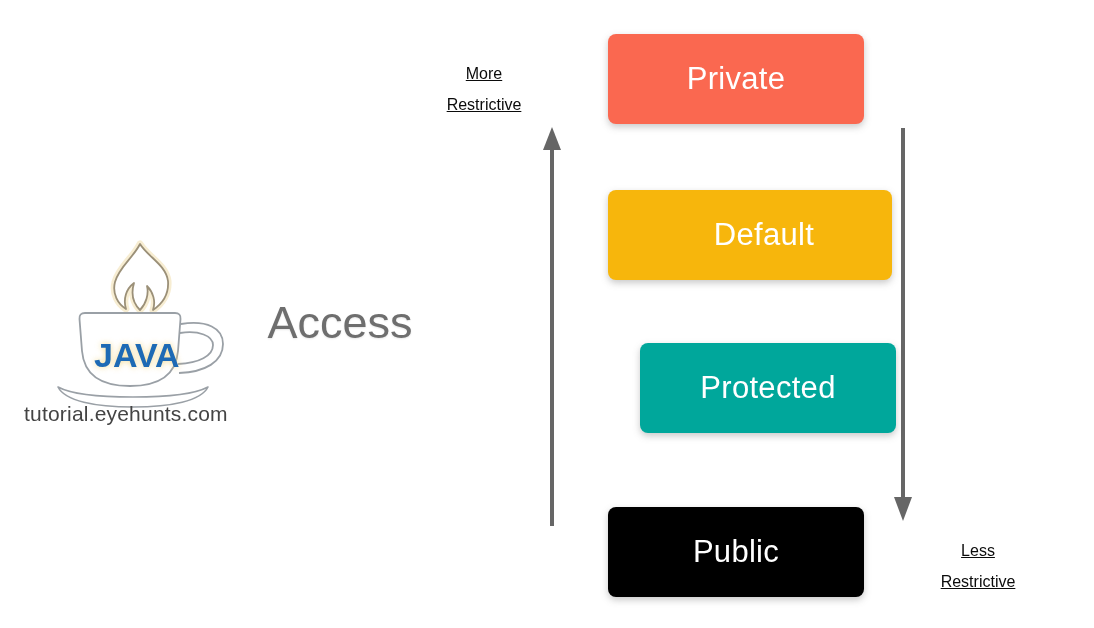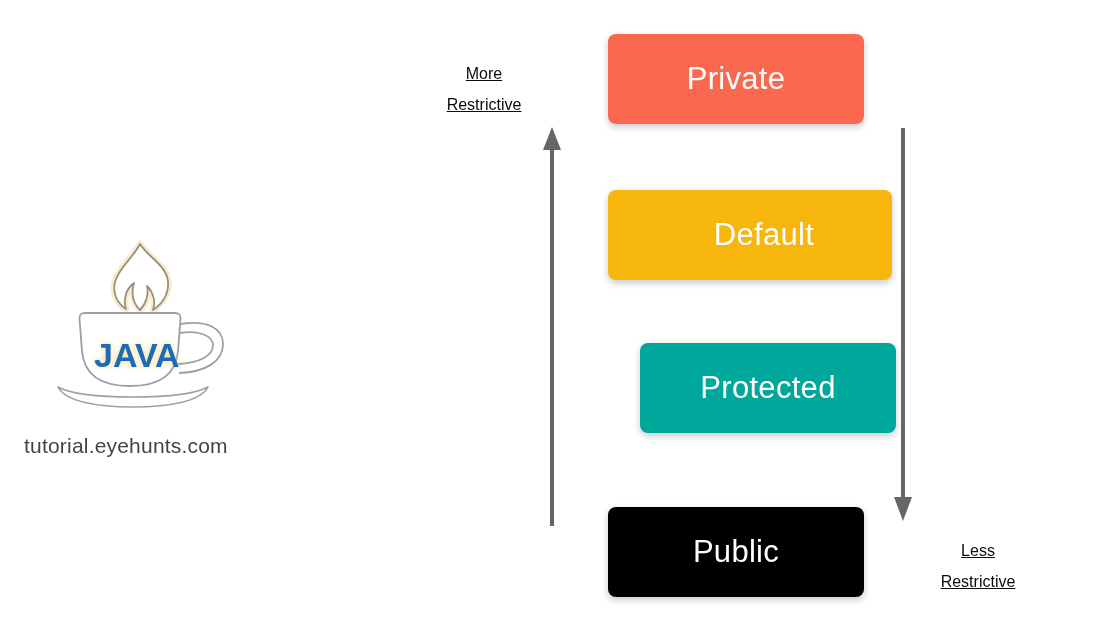--- a/index.html
+++ b/index.html
@@ -48,21 +48,21 @@
   .diagram-title{
     position:absolute;left:205px;top:291px;width:270px;text-align:center;
     font-size:45px;line-height:63px;color:#6e6e6e;
     text-shadow:0 1px 2px rgba(0,0,0,0.10);
   }
 
   
   .logo-wrap{position:absolute;left:45px;top:236px;width:200px;height:180px;text-align:right;}
   .site-caption{
     position:absolute;left:24px;top:402px;width:240px;
-    font-size:21px;color:#444444;letter-spacing:.2px;margin-top:32px;
+    font-size:21px;color:#444444;letter-spacing:.2px;
   }
 </style>
 </head>
 <body>
 
 <div class="stage">
 
   <div class="logo-wrap">
     <svg width="200" height="180" viewBox="0 0 200 180">
       <defs>
@@ -81,20 +81,21 @@
 
       <path d="M13,151 C20,165 50,171 88,171 C126,171 156,165 163,151 C150,158 120,161 88,161 C56,161 26,158 13,151 Z" fill="#ffffff" stroke="#9aa0a6" stroke-width="1.6" stroke-linejoin="round"></path>
 
       <text x="49" y="131" font-size="34" font-weight="bold" font-family="Liberation Sans, sans-serif" fill="#f0d27a" opacity="0.85" filter="url(#glowf)">JAVA</text>
       <text x="49" y="131" font-size="34" font-weight="bold" font-family="Liberation Sans, sans-serif" fill="#1d6ab5">JAVA</text>
     </svg>
   </div>
   <div class="site-caption">tutorial.eyehunts.com</div>
 
   <div class="diagram-title">
+    <div>Access</div>
   </div>
 
   <div class="side-label" id="more-label">
     <div>More</div>
     <div>Restrictive</div>
   </div>
 
   <div class="side-label" id="less-label">
     <div>Less</div>
     <div>Restrictive</div>

